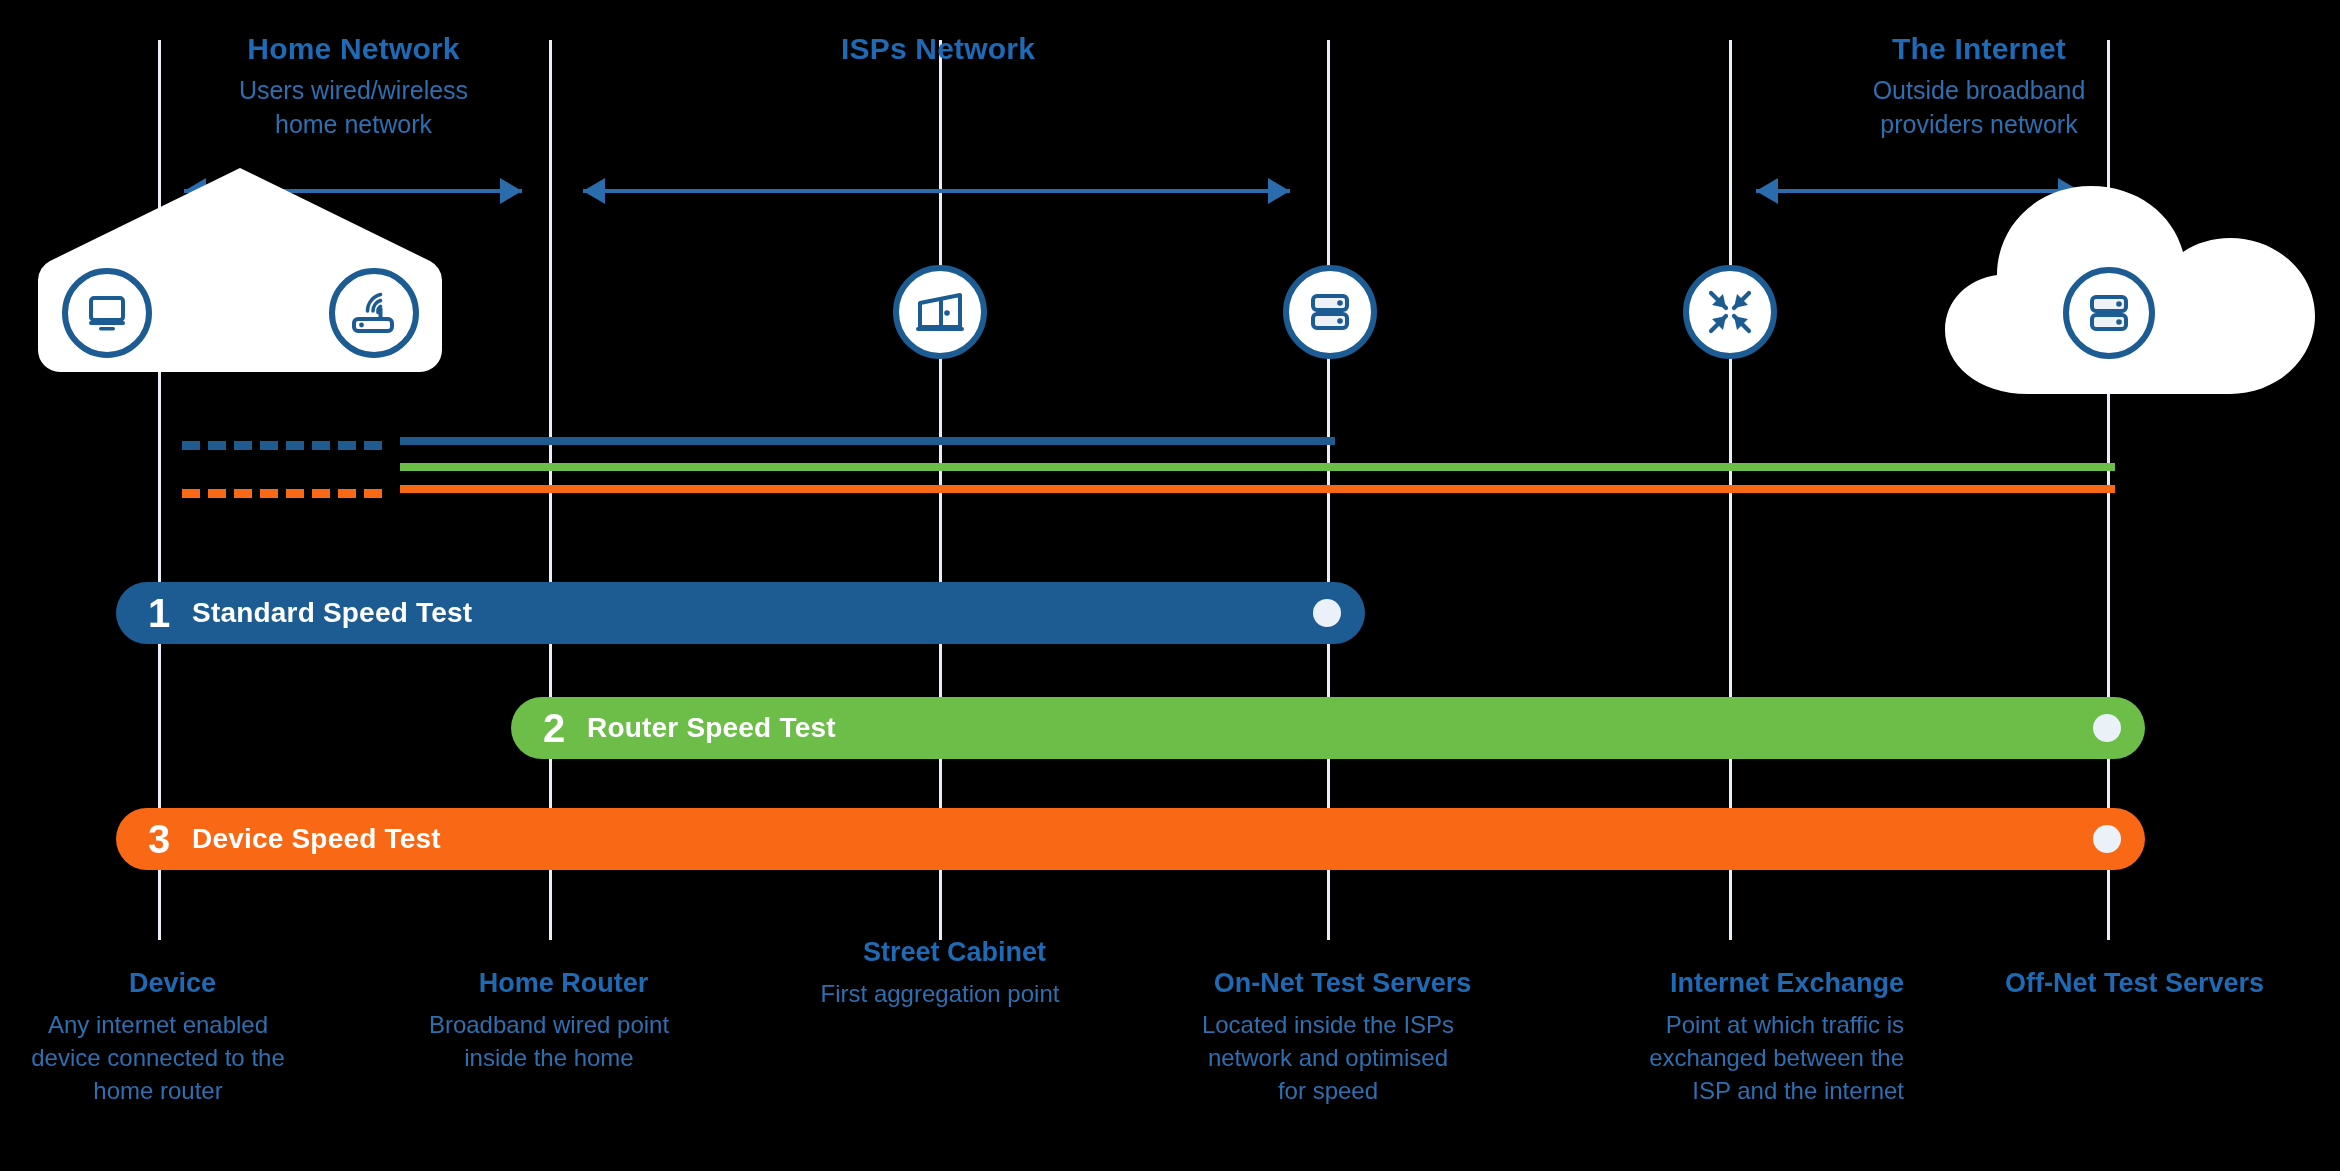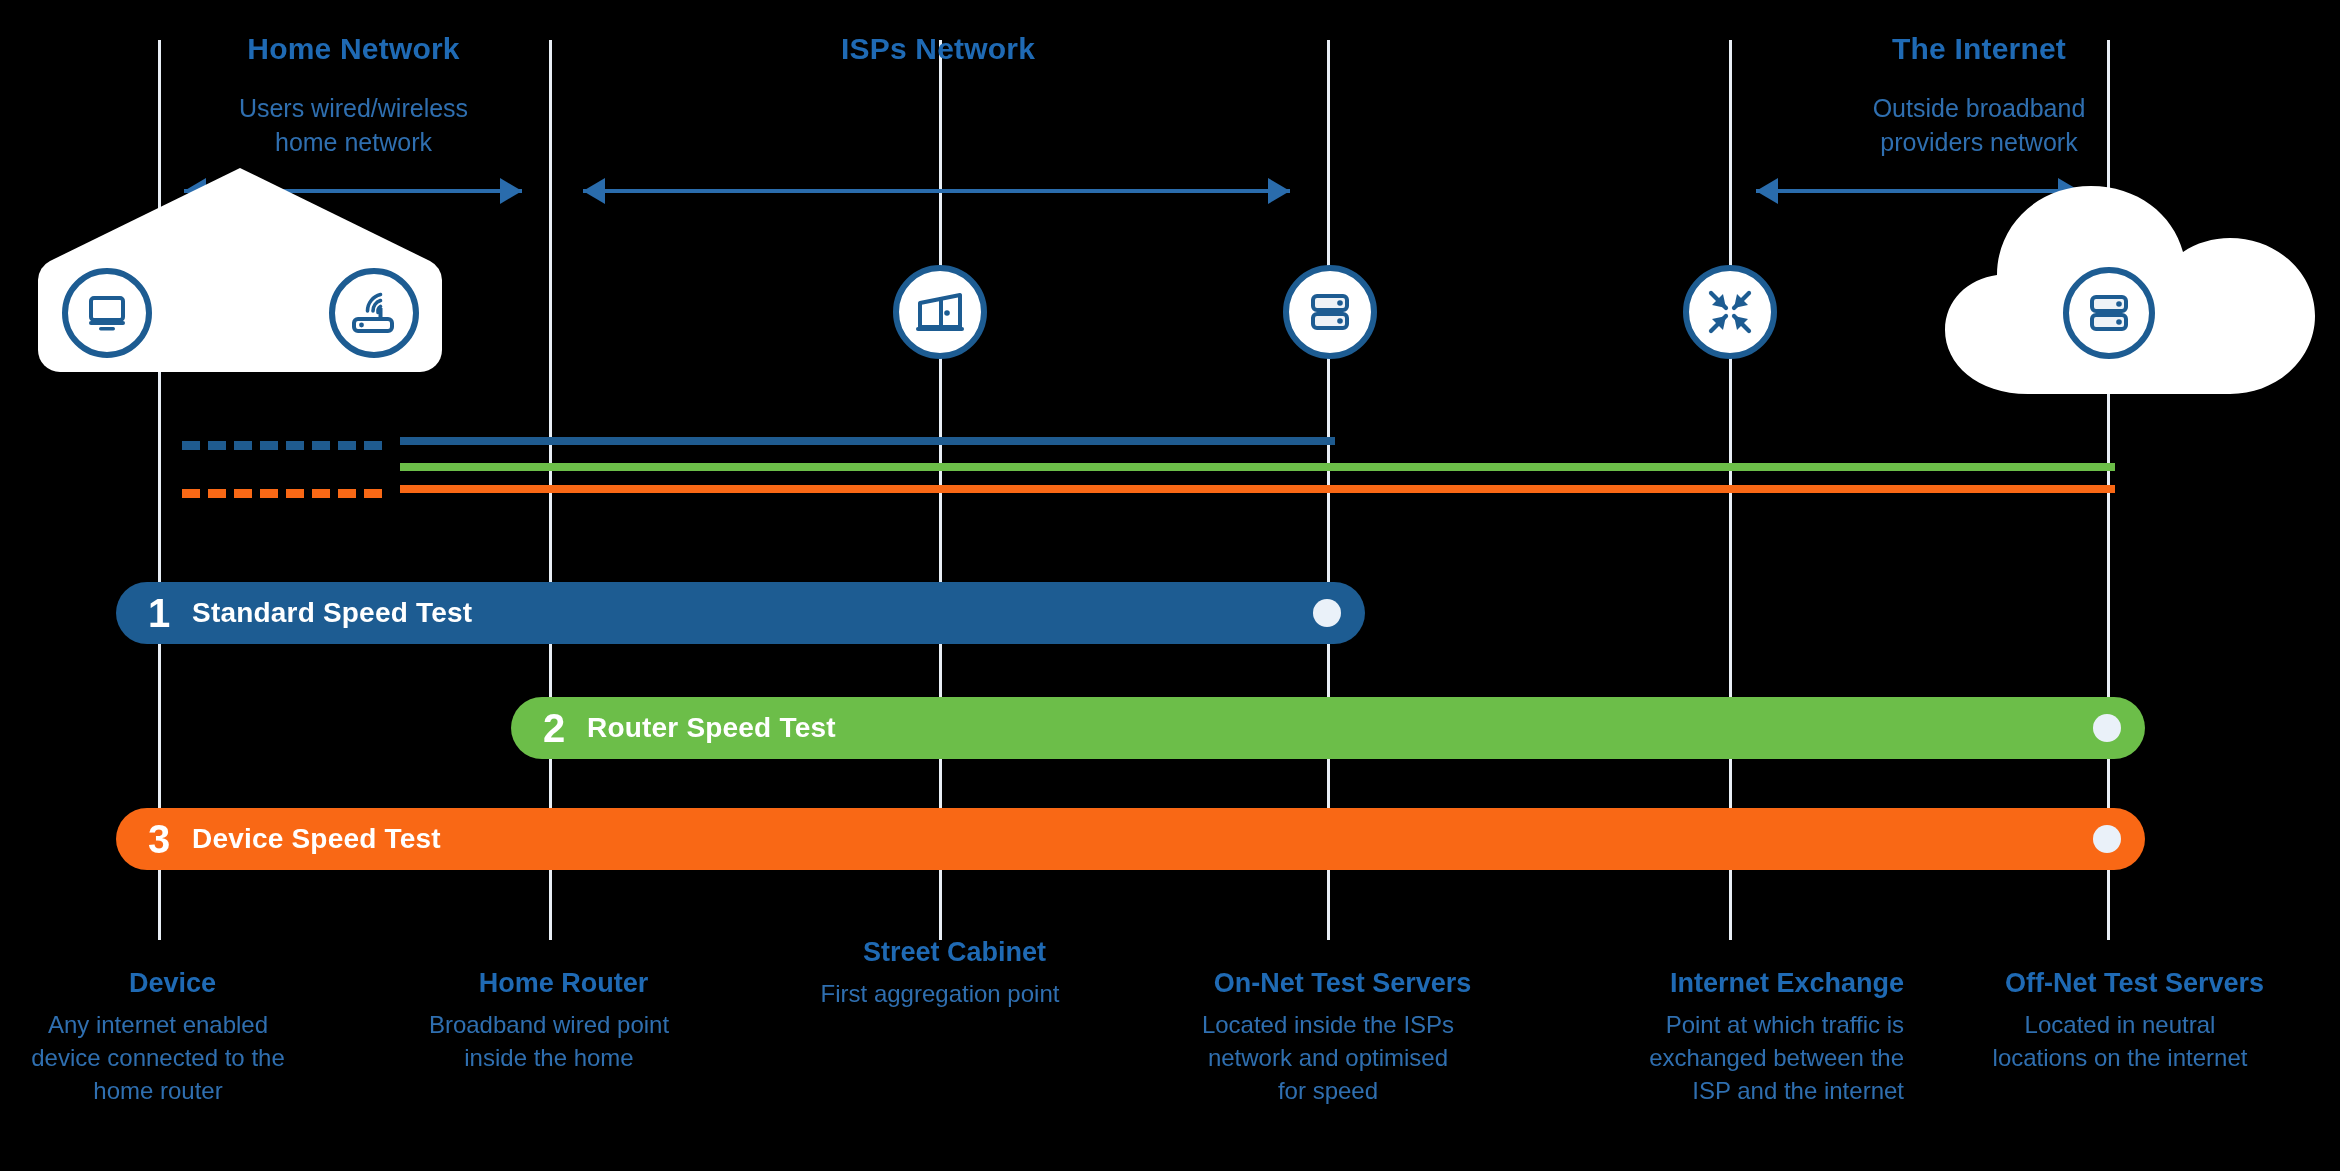--- a/index.html
+++ b/index.html
@@ -5,21 +5,21 @@
   html,body{margin:0;padding:0;background:#000;}
   body{width:2340px;height:1171px;overflow:hidden;font-family:"Liberation Sans",sans-serif;}
   #stage{position:relative;width:2340px;height:1171px;background:#000;}
 
   
   .col-line{position:absolute;top:40px;height:900px;width:3px;background:#e8eef5;}
 
   
   .zone{position:absolute;text-align:center;}
   .zone-title{font-size:30px;font-weight:bold;color:#1f6ab4;letter-spacing:.2px;line-height:1;}
-  .zone-desc{font-size:25px;color:#2f6fb0;line-height:1.35;margin-top:28px;font-weight:400;}
+  .zone-desc{font-size:25px;color:#2f6fb0;line-height:1.35;margin-top:10px;font-weight:400;}
 
   .arrow-wrap{position:absolute;height:26px;}
   .arrow-line{position:absolute;left:0;right:0;top:11px;height:4px;background:#2a6cac;}
   .arrow-head{position:absolute;top:0;width:0;height:0;border-top:13px solid transparent;border-bottom:13px solid transparent;}
   .arrow-head.left{left:0;border-right:22px solid #2a6cac;}
   .arrow-head.right{right:0;border-left:22px solid #2a6cac;}
 
   
   .house{position:absolute;left:38px;top:168px;width:404px;height:204px;}
   .house svg{display:block;}
@@ -252,19 +252,15 @@
     <div class="nlabel-title">Internet Exchange</div>
     <div class="nlabel-desc">
       <span>Point at which traffic is</span><br>
       <span>exchanged between the</span><br>
       <span>ISP and the internet</span>
     </div>
   </div>
 
   <div class="nlabel" style="left:1960px;top:970px;width:320px;">
     <div class="nlabel-title">Off-Net Test Servers</div>
-    <div class="nlabel-desc">
-      <span>Located in neutral</span><br>
-      <span>locations on the internet</span>
-    </div>
   </div>
 
 </div>
 
 </body></html>

